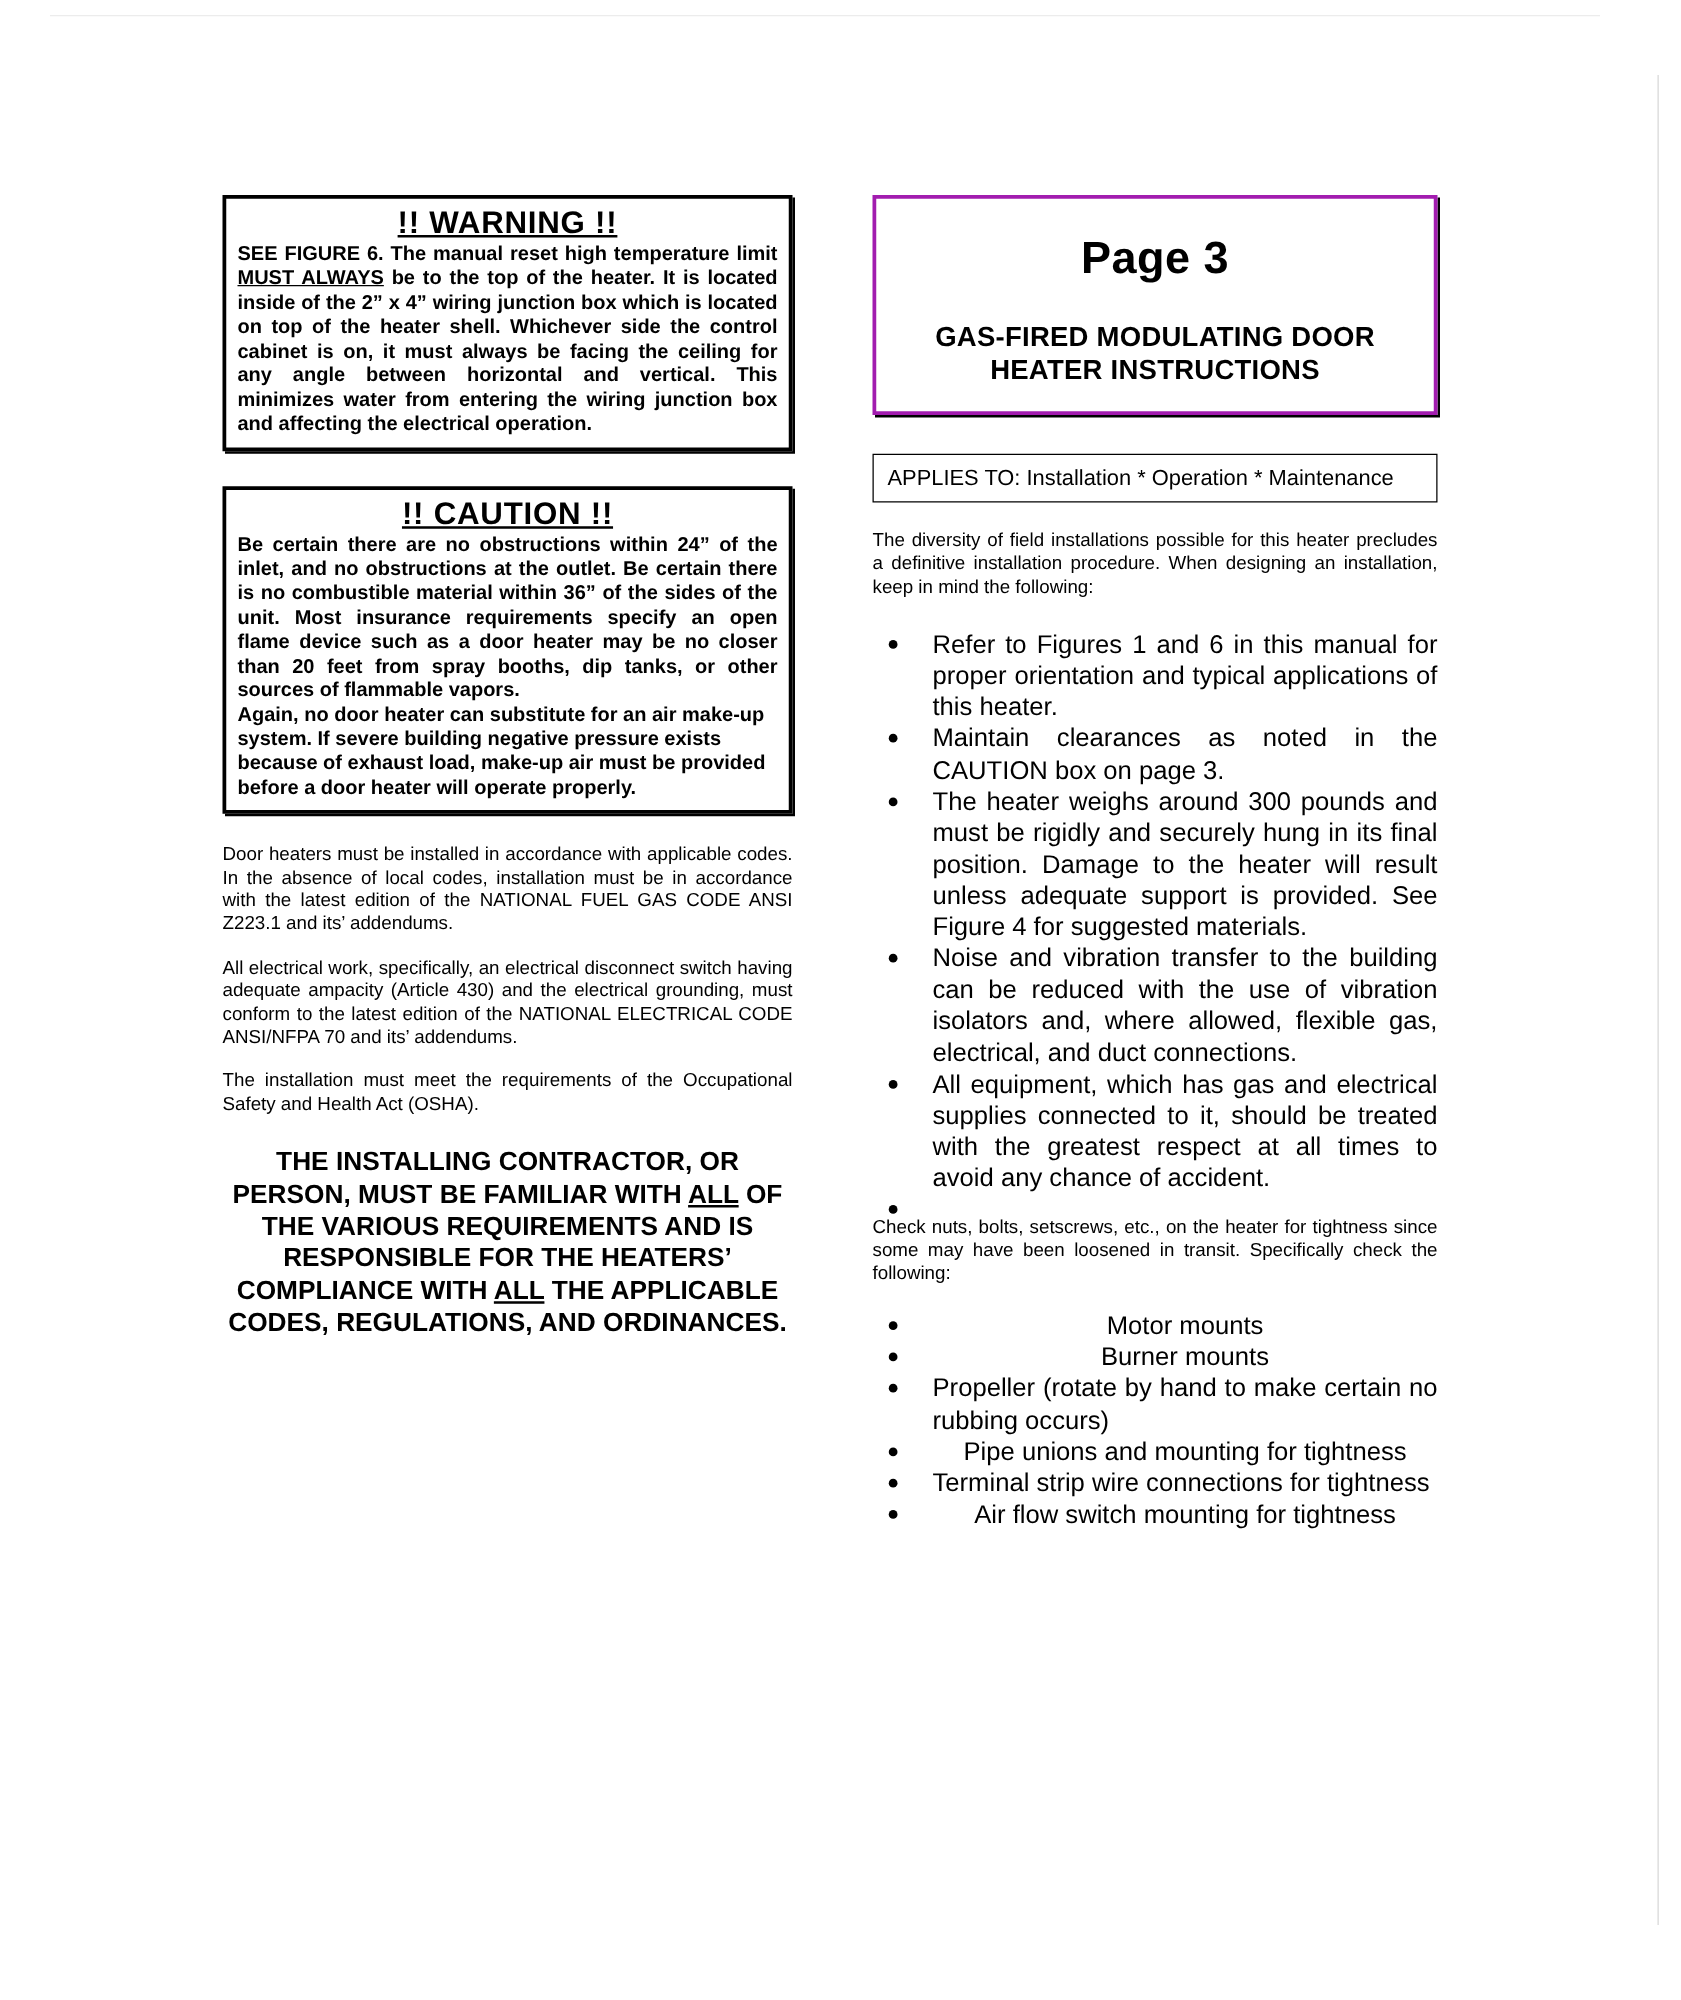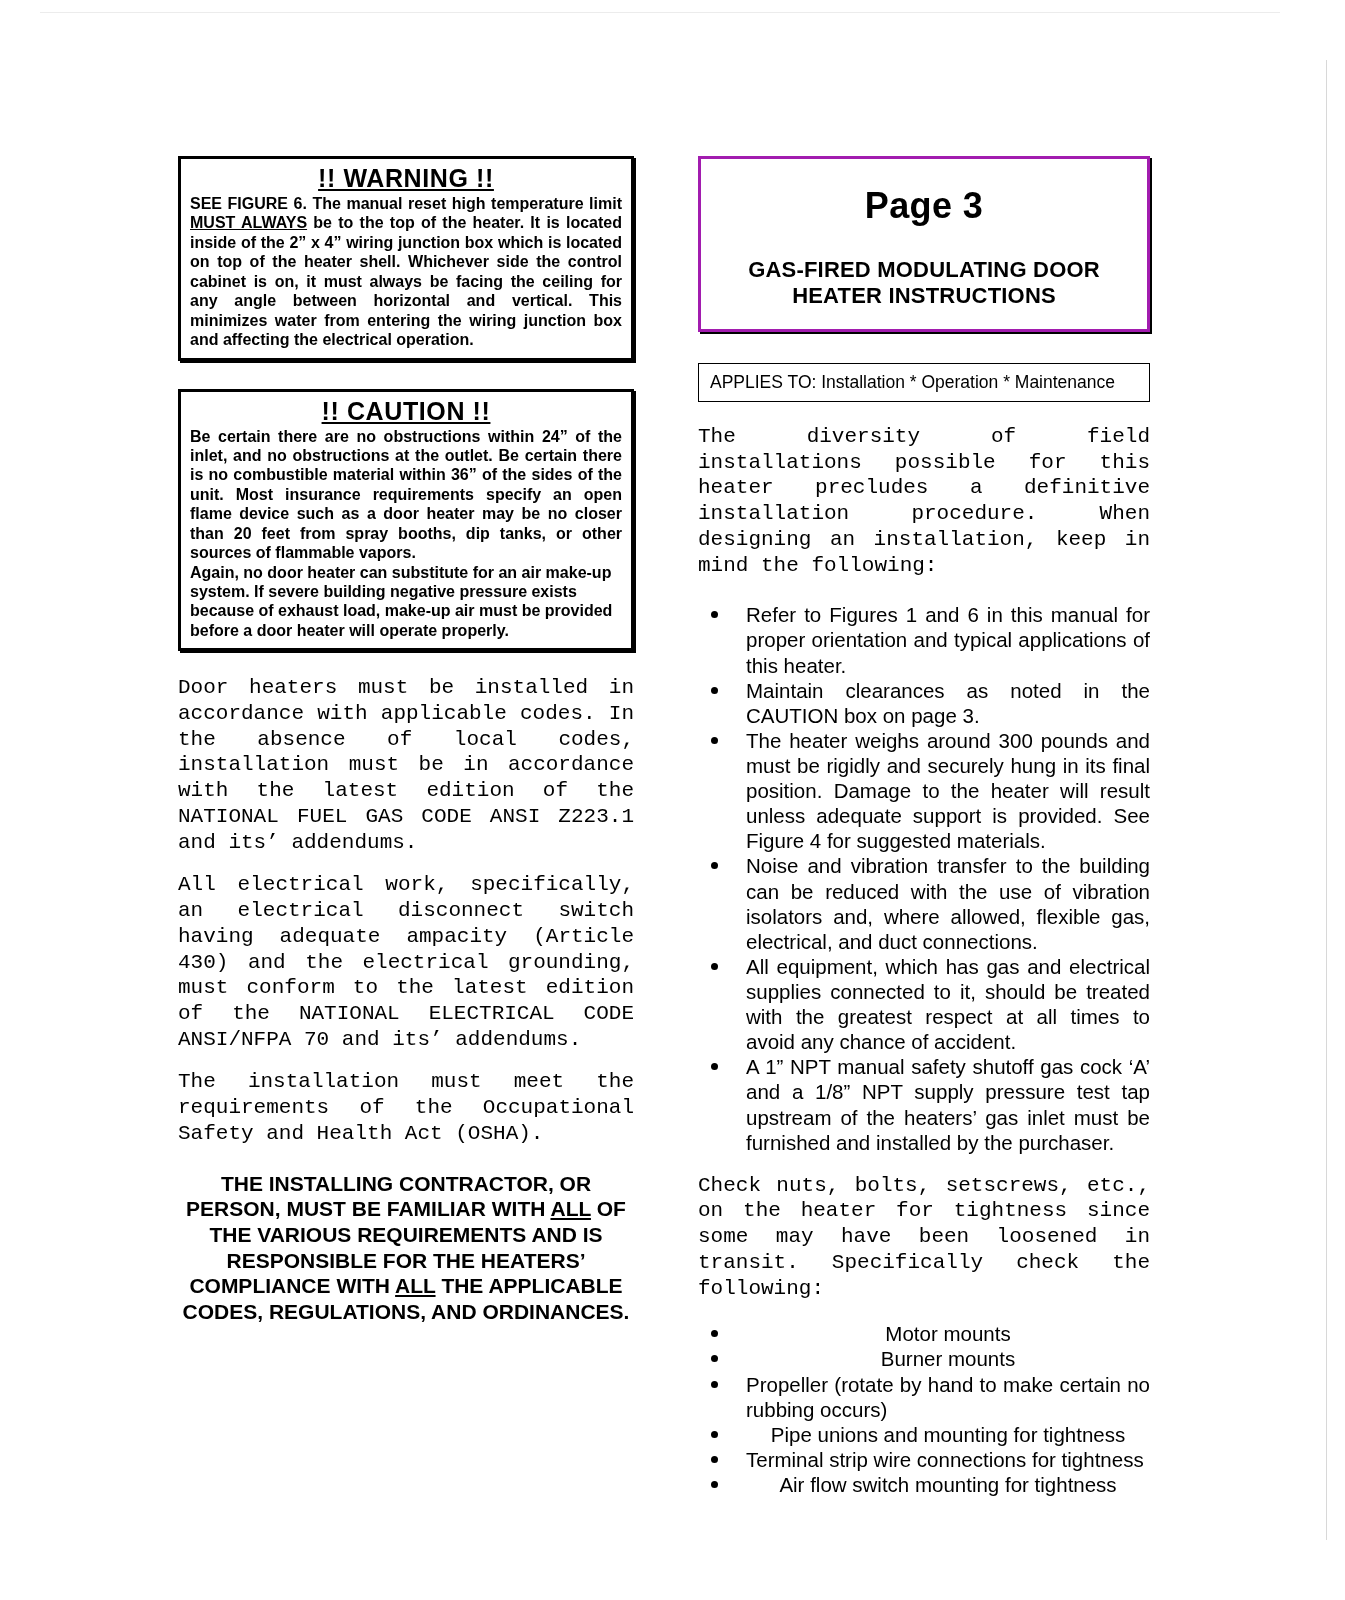--- a/index.html
+++ b/index.html
@@ -83,26 +83,25 @@
     hyphens: none;
   }
   .notice-body p { margin: 0; }
   .notice-body u { text-decoration: underline; }
   .notice-body .last-line { text-align: left; }
 
   #warning-box { margin-bottom: 28px; }
 
   
   .body-par {
-    font-size: 21px;
+    font-size: 15px;
     line-height: 1.225;
     text-align: justify;
     text-justify: inter-word;
     margin: 0 0 17px 0;
-    font-family: Liberation Mono, monospace;
   }
   .body-par:last-child { margin-bottom: 0; }
 
   .left-flow { margin-top: 24px; }
 
   .emphasis-block {
     text-align: center;
     font-weight: bold;
     font-size: 21px;
     line-height: 1.225;
@@ -230,21 +229,21 @@
 
     <div class="right-flow">
       <p class="body-par">The diversity of field installations possible for this heater precludes a definitive installation procedure.  When designing an installation, keep in mind the following:</p>
 
       <ul class="bullet-list" id="bullets-design">
         <li><span class="dot"></span><span>Refer to Figures 1 and 6 in this manual for proper orientation and typical applications of this heater.</span></li>
         <li><span class="dot"></span><span>Maintain clearances as noted in the CAUTION box on page 3.</span></li>
         <li><span class="dot"></span><span>The heater weighs around 300 pounds and must be rigidly and securely hung in its final position.  Damage to the heater will result unless adequate support is provided.  See Figure 4 for suggested materials.</span></li>
         <li><span class="dot"></span><span>Noise and vibration transfer to the building can be reduced with the use of vibration isolators and, where allowed, flexible gas, electrical, and duct connections.</span></li>
         <li><span class="dot"></span><span>All equipment, which has gas and electrical supplies connected to it, should be treated with the greatest respect at all times to avoid any chance of accident.</span></li>
-        <li><span class="dot"></span><span>A 1” NPT manual safety shutoff gas cock ‘A’ and a 1/8” NPT supply pressure test tap upstream of the heaters’ gas inlet must be furnished and installed by the purchaser.</span></li>
+        <li><span class="dot"></span></li>
       </ul>
 
       <div class="spacer-sm"></div>
 
       <p class="body-par">Check nuts, bolts, setscrews, etc., on the heater for tightness since some may have been loosened in transit.  Specifically check the following:</p>
 
       <ul class="bullet-list no-justify" id="bullets-check">
         <li><span class="dot"></span><span>Motor mounts</span></li>
         <li><span class="dot"></span><span>Burner mounts</span></li>
         <li class="justify-item" style="text-align: justify;"><span class="dot"></span><span>Propeller (rotate by hand to make certain no rubbing occurs)</span></li>

